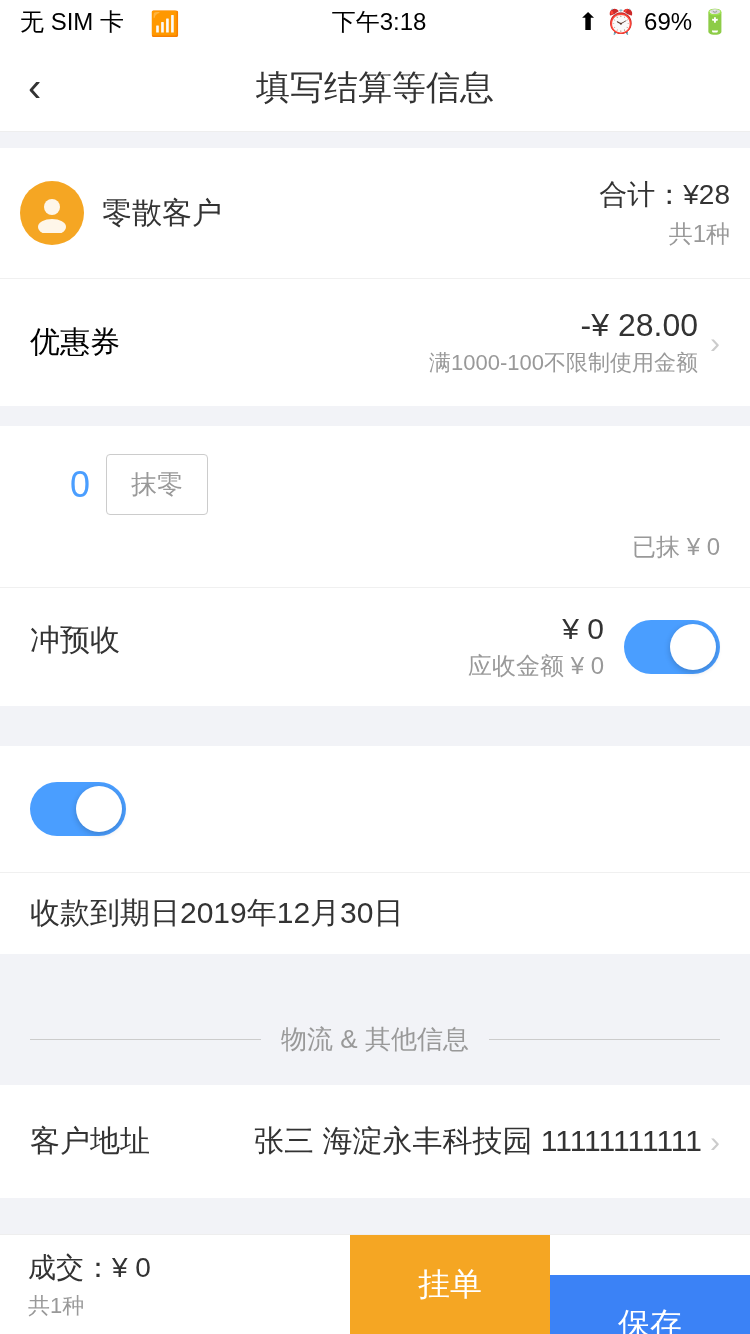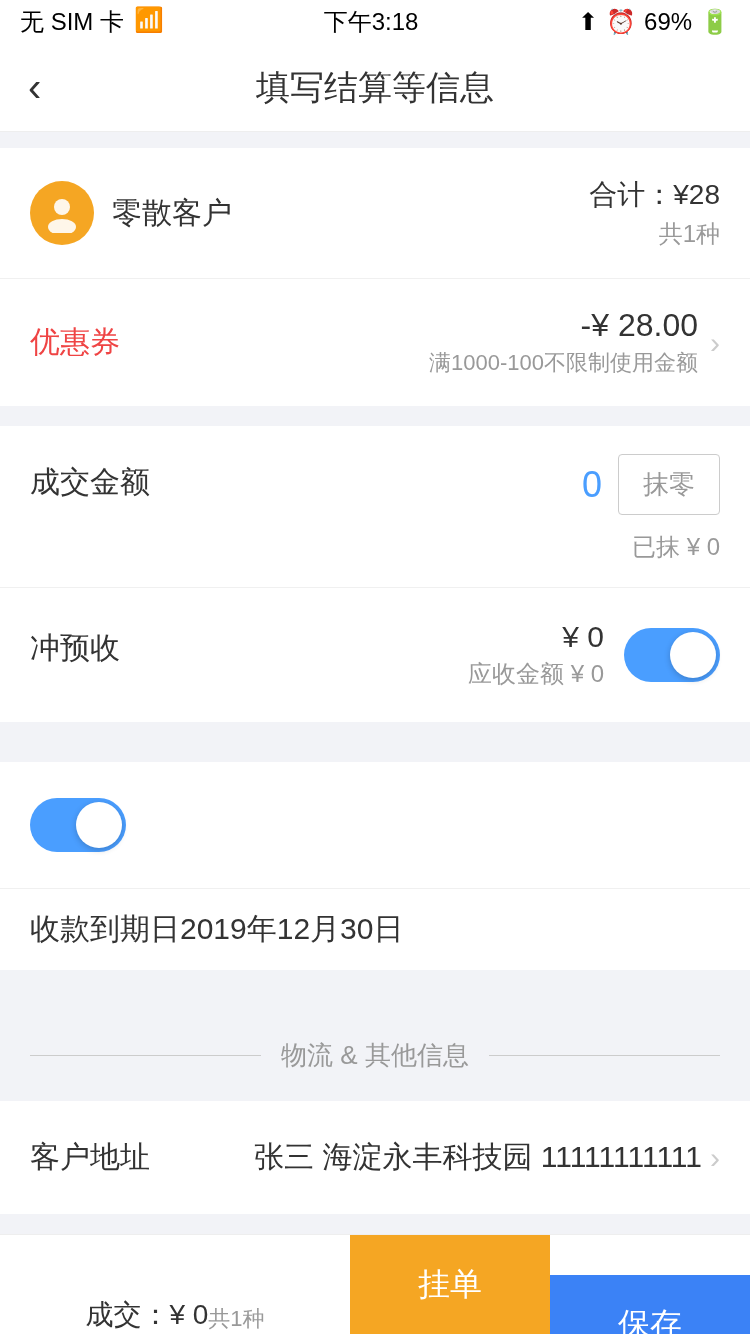--- a/index.html
+++ b/index.html
@@ -17,21 +17,21 @@
     .status-bar {
       height: 44px;
       background: #fff;
       display: flex;
       align-items: center;
       justify-content: space-between;
       padding: 0 20px;
       font-size: 24px;
       color: #000;
     }
-    .status-left { display: flex; align-items: flex-start; gap: 10px; }
+    .status-left { display: flex; align-items: flex-end; gap: 26px; }
     .status-right { display: flex; align-items: center; gap: 8px; }
 
     
     .nav-bar {
       height: 88px;
       background: #fff;
       display: flex;
       align-items: center;
       justify-content: center;
       position: relative;
@@ -55,21 +55,21 @@
     .section {
       background: #fff;
       margin-bottom: 20px;
     }
 
     
     .customer-row {
       display: flex;
       align-items: center;
       justify-content: space-between;
-      padding: 28px 30px;
+      padding: 28px 20px;
       background: #fff;
     }
     .customer-left { display: flex; align-items: center; gap: 18px; }
     .customer-avatar {
       width: 64px;
       height: 64px;
       border-radius: 50%;
       background: #f5a623;
       display: flex;
       align-items: center;
@@ -82,21 +82,21 @@
     .total-count { font-size: 24px; color: #999; margin-top: 4px; }
 
     
     .coupon-row {
       display: flex;
       align-items: center;
       justify-content: space-between;
       padding: 28px 30px;
       background: #fff;
     }
-    .coupon-label { font-size: 30px; color: #ef4444; }
+    .coupon-label { font-size: 30px; color: #000000; }
     .coupon-right { display: flex; align-items: center; gap: 12px; }
     .coupon-right-text { text-align: right; }
     .coupon-amount { font-size: 32px; color: #333; font-weight: 500; }
     .coupon-desc { font-size: 22px; color: #999; margin-top: 4px; }
     .chevron-right { font-size: 30px; color: #ccc; }
 
     
     .deal-section {
       background: #fff;
       margin-bottom: 20px;
@@ -130,21 +130,21 @@
       text-align: right;
       font-size: 24px;
       color: #999;
     }
 
     
     .prepaid-row {
       display: flex;
       align-items: flex-start;
       justify-content: space-between;
-      padding: 32px 30px;
+      padding: 24px 30px;
       border-top: 1px solid #f0f0f0;
     }
     .prepaid-label { font-size: 30px; color: #333; padding-top: 8px; }
     .prepaid-right { display: flex; align-items: center; gap: 20px; }
     .prepaid-values { text-align: right; }
     .prepaid-amount { font-size: 30px; color: #333; font-weight: 500; }
     .prepaid-sub { font-size: 24px; color: #999; margin-top: 4px; }
 
     
     .toggle {
@@ -226,25 +226,24 @@
       bottom: 0;
       left: 0;
       width: 750px;
       height: 100px;
       display: flex;
       background: #fff;
       border-top: 1px solid #eee;
     }
     .bottom-info {
       display: flex;
-      flex-direction: row;
+      flex-direction: column;
       justify-content: center;
       padding: 0 28px;
       flex: 1;
-      align-items: flex-end;
     }
     .bottom-deal { font-size: 28px; color: #333; }
     .bottom-count { font-size: 22px; color: #999; margin-top: 4px; }
     .btn-hold {
       width: 200px;
       height: 100px;
       background: #f5a623;
       display: flex;
       align-items: center;
       justify-content: center;
@@ -323,21 +322,20 @@
         </div>
         <span class="chevron-right">›</span>
       </div>
     </div>
   </div>
 
   <div style="height:20px; background:#f2f3f7;"></div>
 
   <div class="deal-section">
     <div class="deal-row">
-      <span class="deal-label">成交金额</span>
       <div class="deal-right">
         <span class="deal-amount-input">0</span>
         <button class="round-zero-btn">抹零</button>
       </div>
     </div>
     <div class="deal-sub-row">已抹  ¥ 0</div>
 
     <div class="prepaid-row">
       <span class="prepaid-label">冲预收</span>
       <div class="prepaid-right">

